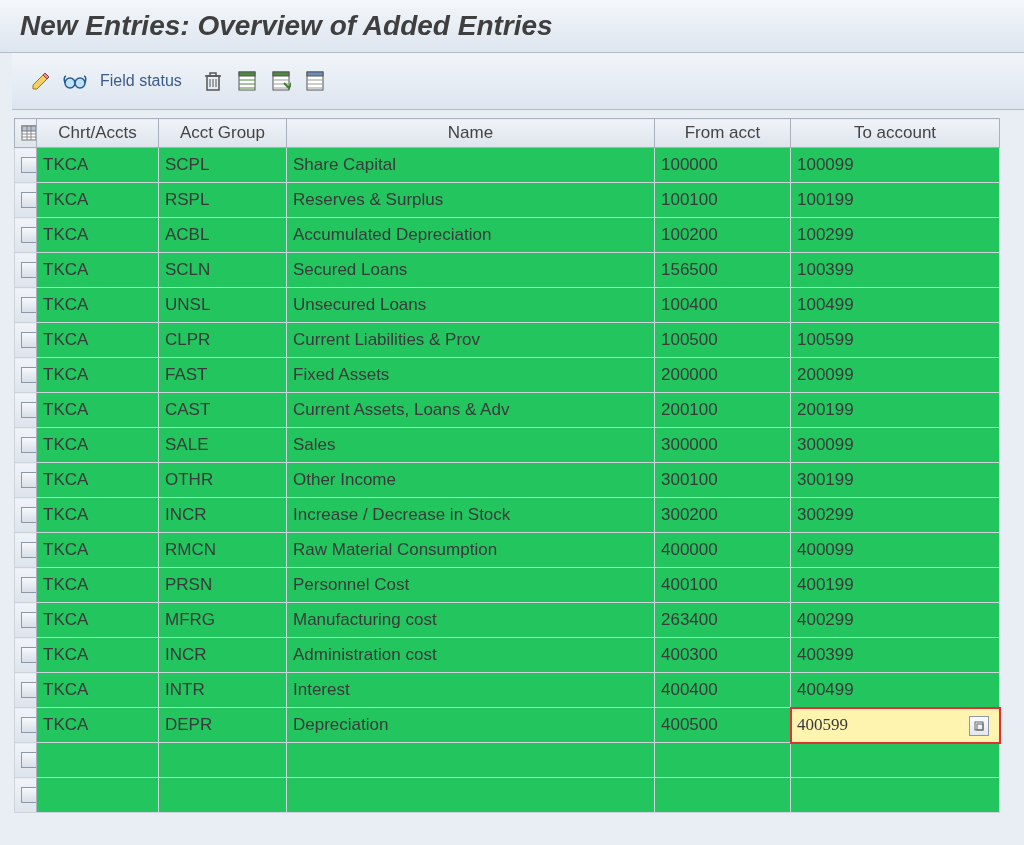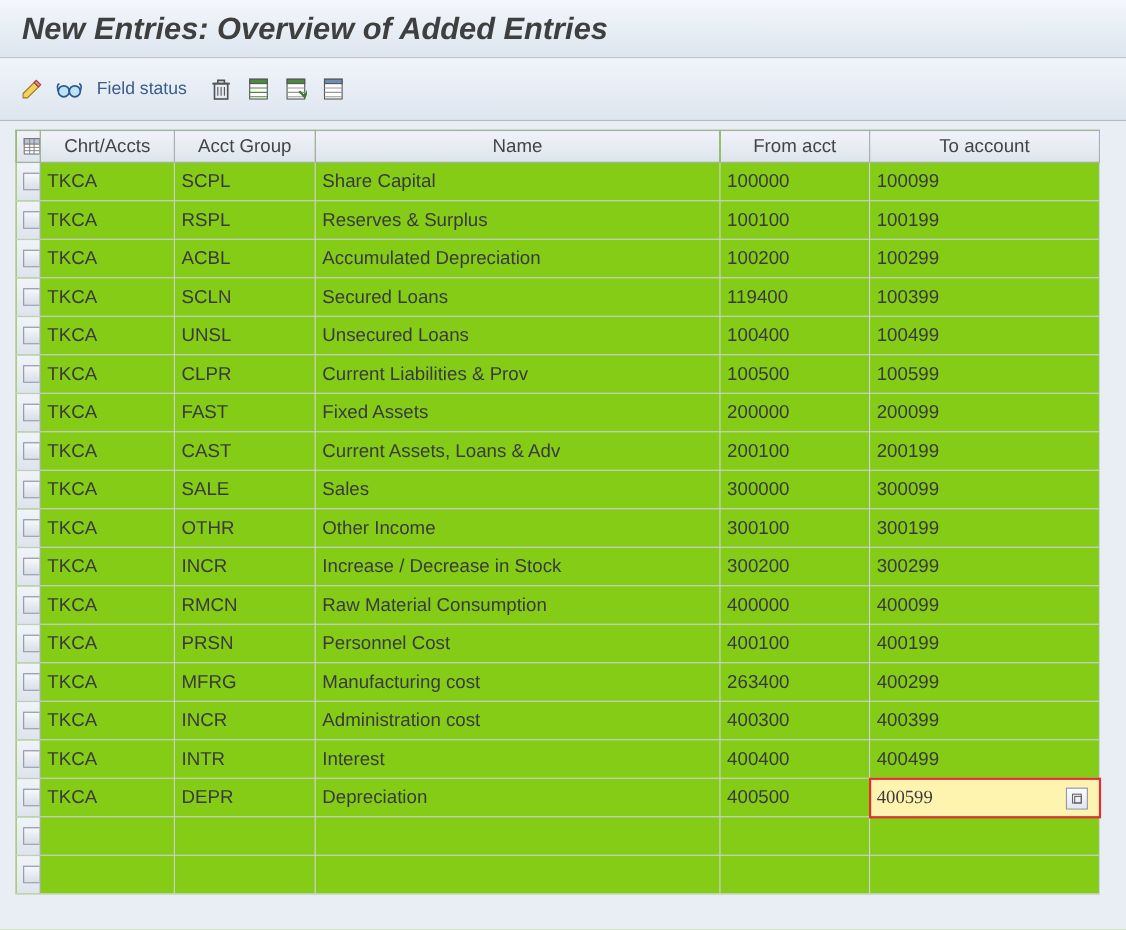--- a/index.html
+++ b/index.html
@@ -25,20 +25,21 @@
     color: #3F3F3F;
   }
   .toolbar {
     display: flex;
     align-items: center;
     gap: 8px;
     padding: 8px 16px;
     background: linear-gradient(#F1F5FA 0%, #DDE5EF 100%);
     border-bottom: 1px solid #B2BBC7;
     height: 40px;
+    margin-left: 12px;
   }
   .tb-btn {
     display: inline-flex;
     align-items: center;
     justify-content: center;
     min-width: 26px;
     height: 26px;
     cursor: pointer;
   }
   .tb-text {
@@ -48,21 +49,21 @@
     margin-right: 10px;
     cursor: pointer;
   }
   .table-wrap {
     padding: 8px 8px 0 14px;
   }
   table.grid {
     border-collapse: collapse;
     width: calc(100% - 16px);
     table-layout: fixed;
-    background: #84cc16;
+    background: #22c55e;
     border: 1px solid #A8B0BC;
   }
   table.grid th {
     background: linear-gradient(#F0F4F9 0%, #DEE4EC 100%);
     border: 1px solid #A8B0BC;
     font-weight: normal;
     font-size: 17px;
     color: #444;
     padding: 4px 6px;
     text-align: center;
@@ -230,21 +231,21 @@
           <td class="col-from">100200</td>
           <td class="col-to">100299</td>
         </tr>
         <tr>
           <td class="sel-cell">
             <span class="sel-btn"></span>
           </td>
           <td class="col-chart">TKCA</td>
           <td class="col-group">SCLN</td>
           <td class="col-name">Secured Loans</td>
-          <td class="col-from">119400</td>
+          <td class="col-from">156500</td>
           <td class="col-to">100399</td>
         </tr>
         <tr>
           <td class="sel-cell">
             <span class="sel-btn"></span>
           </td>
           <td class="col-chart">TKCA</td>
           <td class="col-group">UNSL</td>
           <td class="col-name">Unsecured Loans</td>
           <td class="col-from">100400</td>

